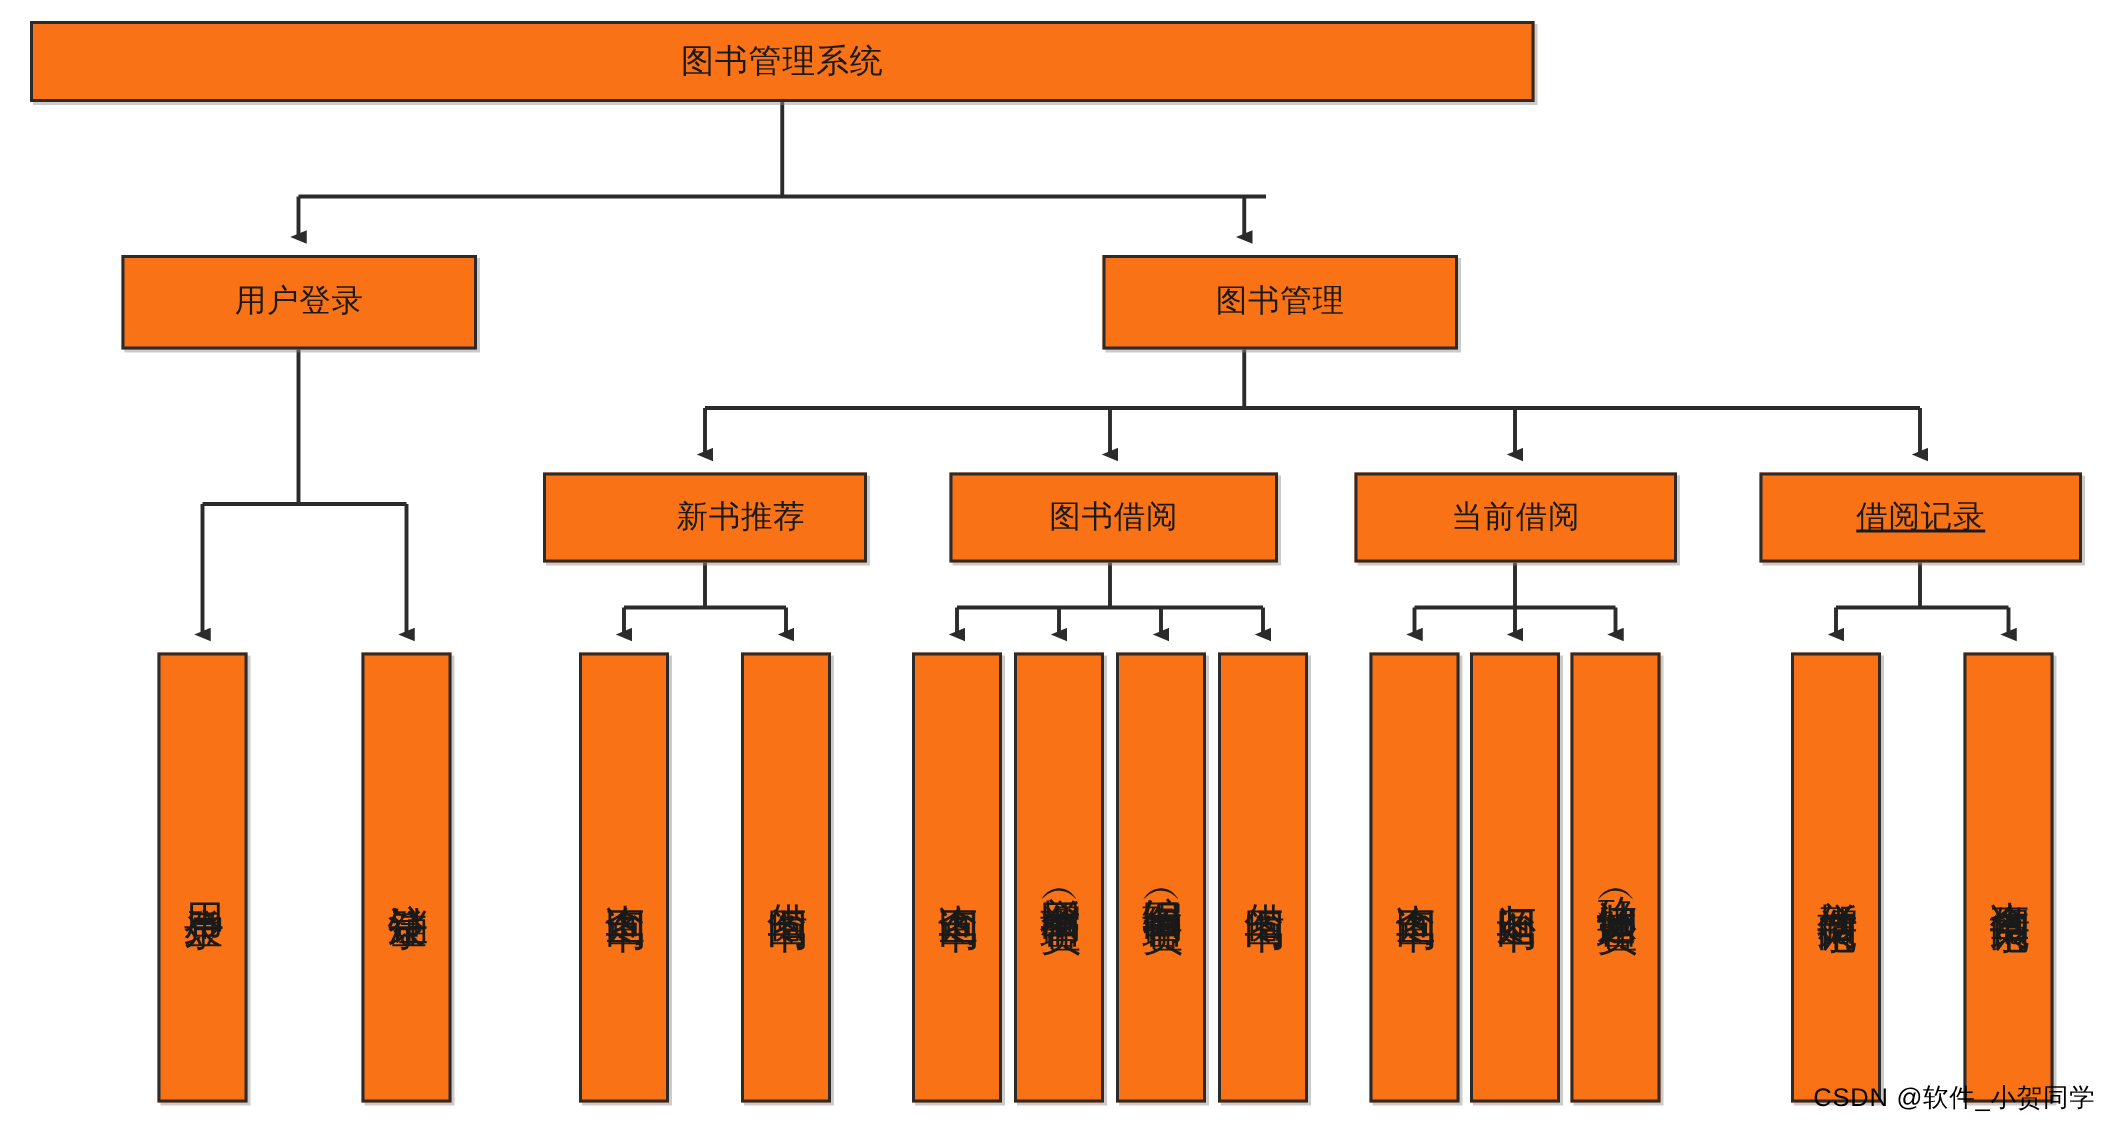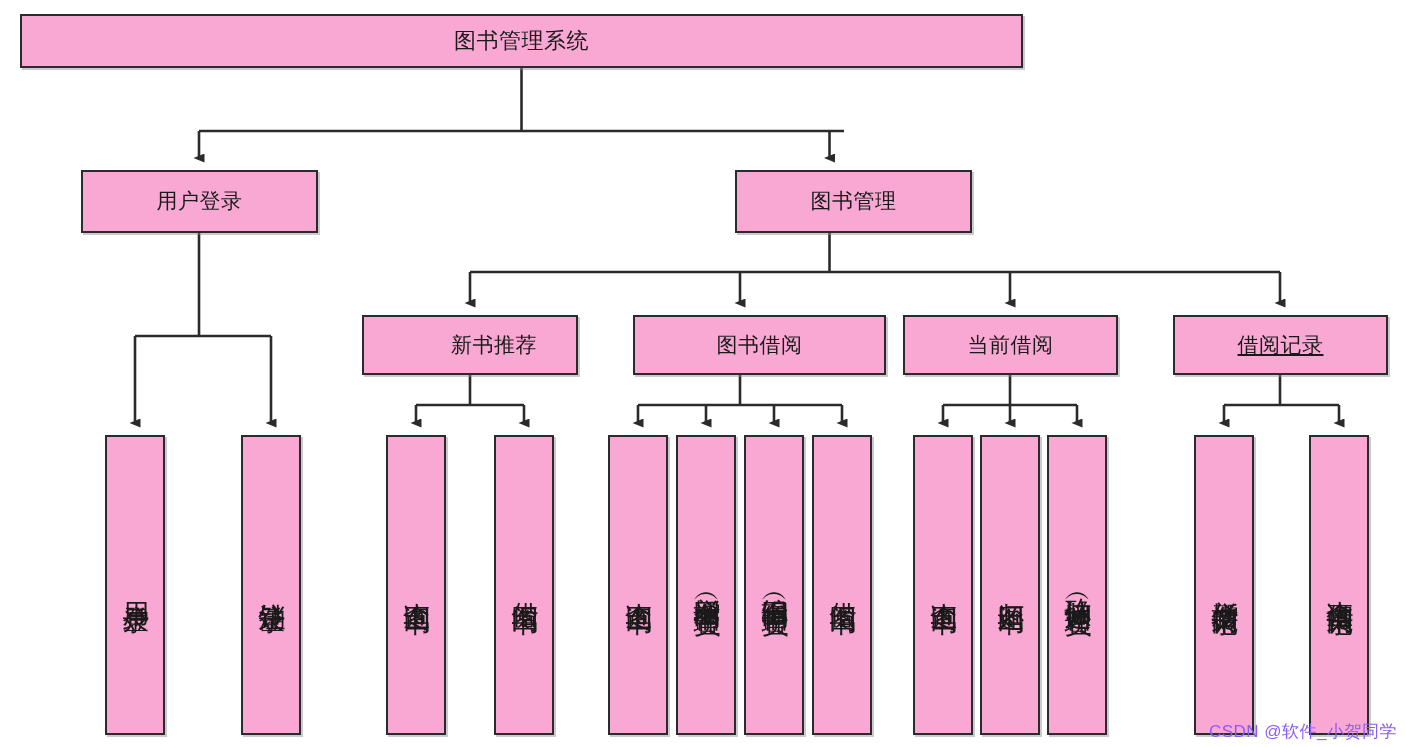--- a/index.html
+++ b/index.html
@@ -22,21 +22,21 @@
     left: 0;
     top: 0;
     width: 1405px;
     height: 747px;
     pointer-events: none;
   }
   .node {
     position: absolute;
     box-sizing: border-box;
     border: 2px solid #2b2b2b;
-    background: #f9a8d4;
+    background: #f97316;
     display: flex;
     align-items: center;
     justify-content: center;
     color: #1a1a1a;
     box-shadow: 2px 2px 0 rgba(140,140,140,0.45);
   }
   .node .label {
     display: block;
     text-align: center;
     line-height: 1.15;
@@ -60,21 +60,21 @@
     line-height: 1.18;
     letter-spacing: 2px;
     white-space: nowrap;
     max-height: 290px;
   }
   #watermark {
     position: absolute;
     right: 8px;
     bottom: 4px;
     font-size: 17px;
-    color: #8b5cf6;
+    color: #000000;
     letter-spacing: 0.5px;
     white-space: nowrap;
     z-index: 5;
   }
 </style>
 </head>
 <body>
 
 <div id="canvas">
 
@@ -135,21 +135,21 @@
   <div class="node horizontal" style="left:81px; top:170px; width:237px; height:63px;">
     <span class="label">用户登录</span>
   </div>
   <div class="node horizontal" style="left:711px; top:170px; width:237px; height:63px;margin-left:24px;">
     <span class="label">图书管理</span>
   </div>
 
   <div class="node horizontal" style="left:362px; top:315px; width:216px; height:60px;padding-left:48px;">
     <span class="label">新书推荐</span>
   </div>
-  <div class="node horizontal" style="left:633px; top:315px; width:253px; height:60px;">
+  <div class="node horizontal" style="left:633px; top:315px; width:219px; height:60px;">
     <span class="label">图书借阅</span>
   </div>
   <div class="node horizontal" style="left:903px; top:315px; width:215px; height:60px;">
     <span class="label">当前借阅</span>
   </div>
   <div class="node horizontal" style="left:1173px; top:315px; width:215px; height:60px;text-decoration:underline;">
     <span class="label">借阅记录</span>
   </div>
 
   <div class="node vertical" style="left:105px; top:435px; width:60px; height:300px;">

